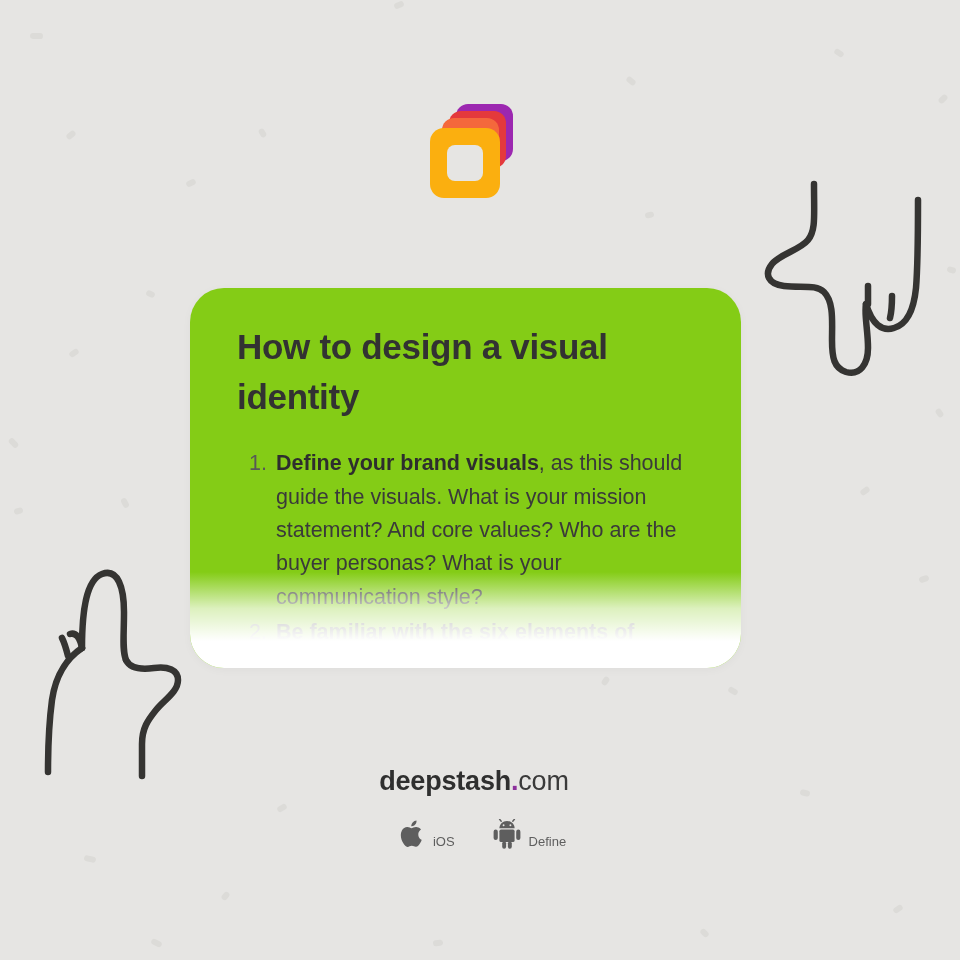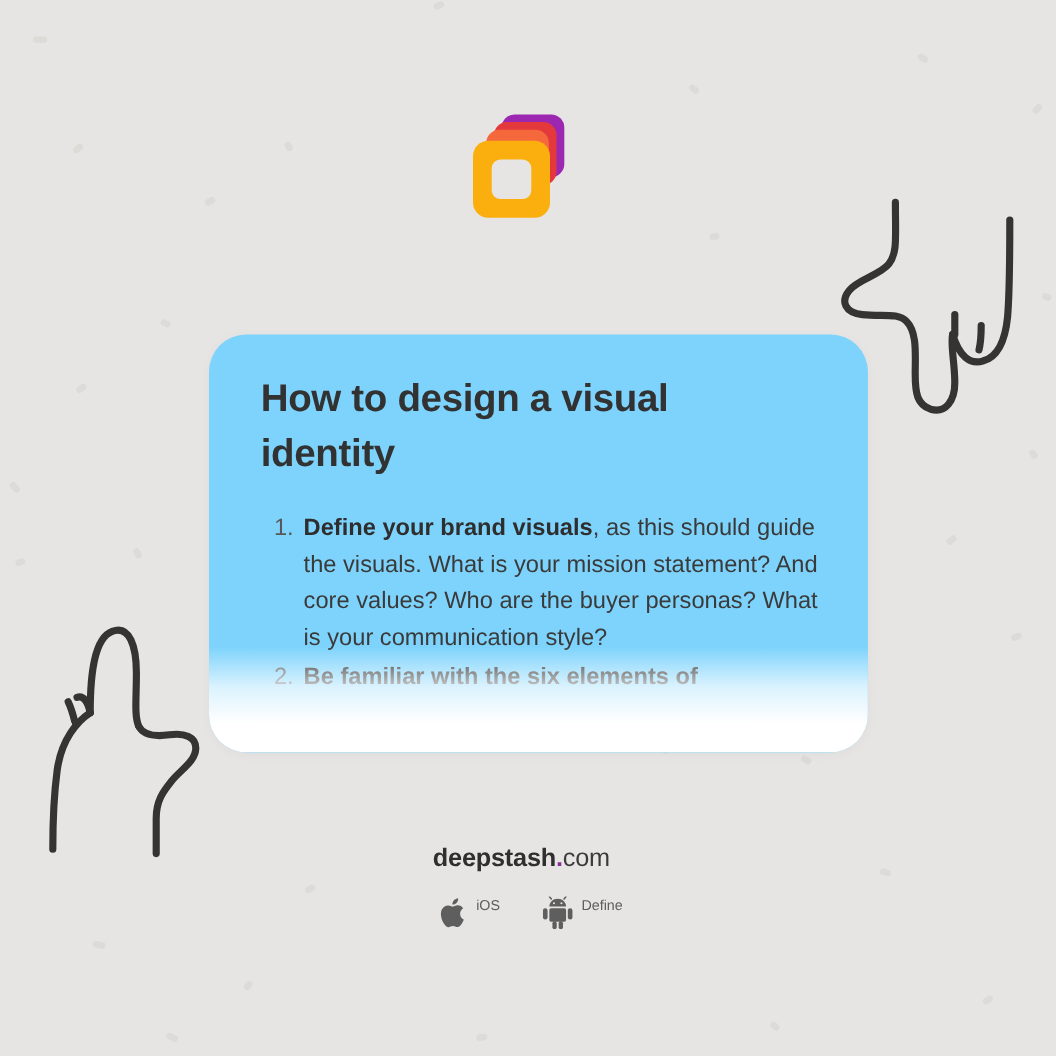--- a/index.html
+++ b/index.html
@@ -64,24 +64,24 @@
     left: 17px; top: 41px;
     width: 36px; height: 36px;
     background: #e6e5e3;
     border-radius: 8px;
   }
 
   
   .card {
     position: absolute;
     left: 190px;
-    top: 304px;
-    width: 599px;
+    top: 288px;
+    width: 551px;
     height: 380px;
-    background: #7dd3fc;
+    background: #84cc16;
     border-radius: 34px;
     overflow: hidden;
     box-shadow: 0 2px 10px rgba(0,0,0,0.035);
   }
   .card-inner {
     padding: 34px 44px 0 47px;
   }
   .card-title {
     font-size: 35px;
     font-weight: bold;
@@ -139,39 +139,39 @@
   }
   .read-more {
     font-size: 12.5px;
     font-weight: bold;
     letter-spacing: 1.1px;
     color: #7f3f8d;
     margin: 0 0 28px 0;
     padding-left: 4px;
   }
   .brand {
-    font-size: 23px;
+    font-size: 27px;
     color: #2f2f2f;
     margin: 0 12px 22px 0;
     letter-spacing: -0.2px;
   }
   .brand .b-name { font-weight: bold; }
   .brand .b-dot  { color: #8c2f9c; font-weight: bold; }
   .brand .b-tld  { font-weight: normal; color: #3a3a3a; }
 
   .stores {
     display: flex;
     justify-content: center;
     align-items: center;
     gap: 38px;
     padding-left: 6px;
   }
   .store {
     display: flex;
-    align-items: flex-start;
+    align-items: flex-end;
     gap: 8px;
   }
   .store-label {
     font-size: 13px;
     color: #5e5e5e;
   }
 </style>
 </head>
 <body>
 

